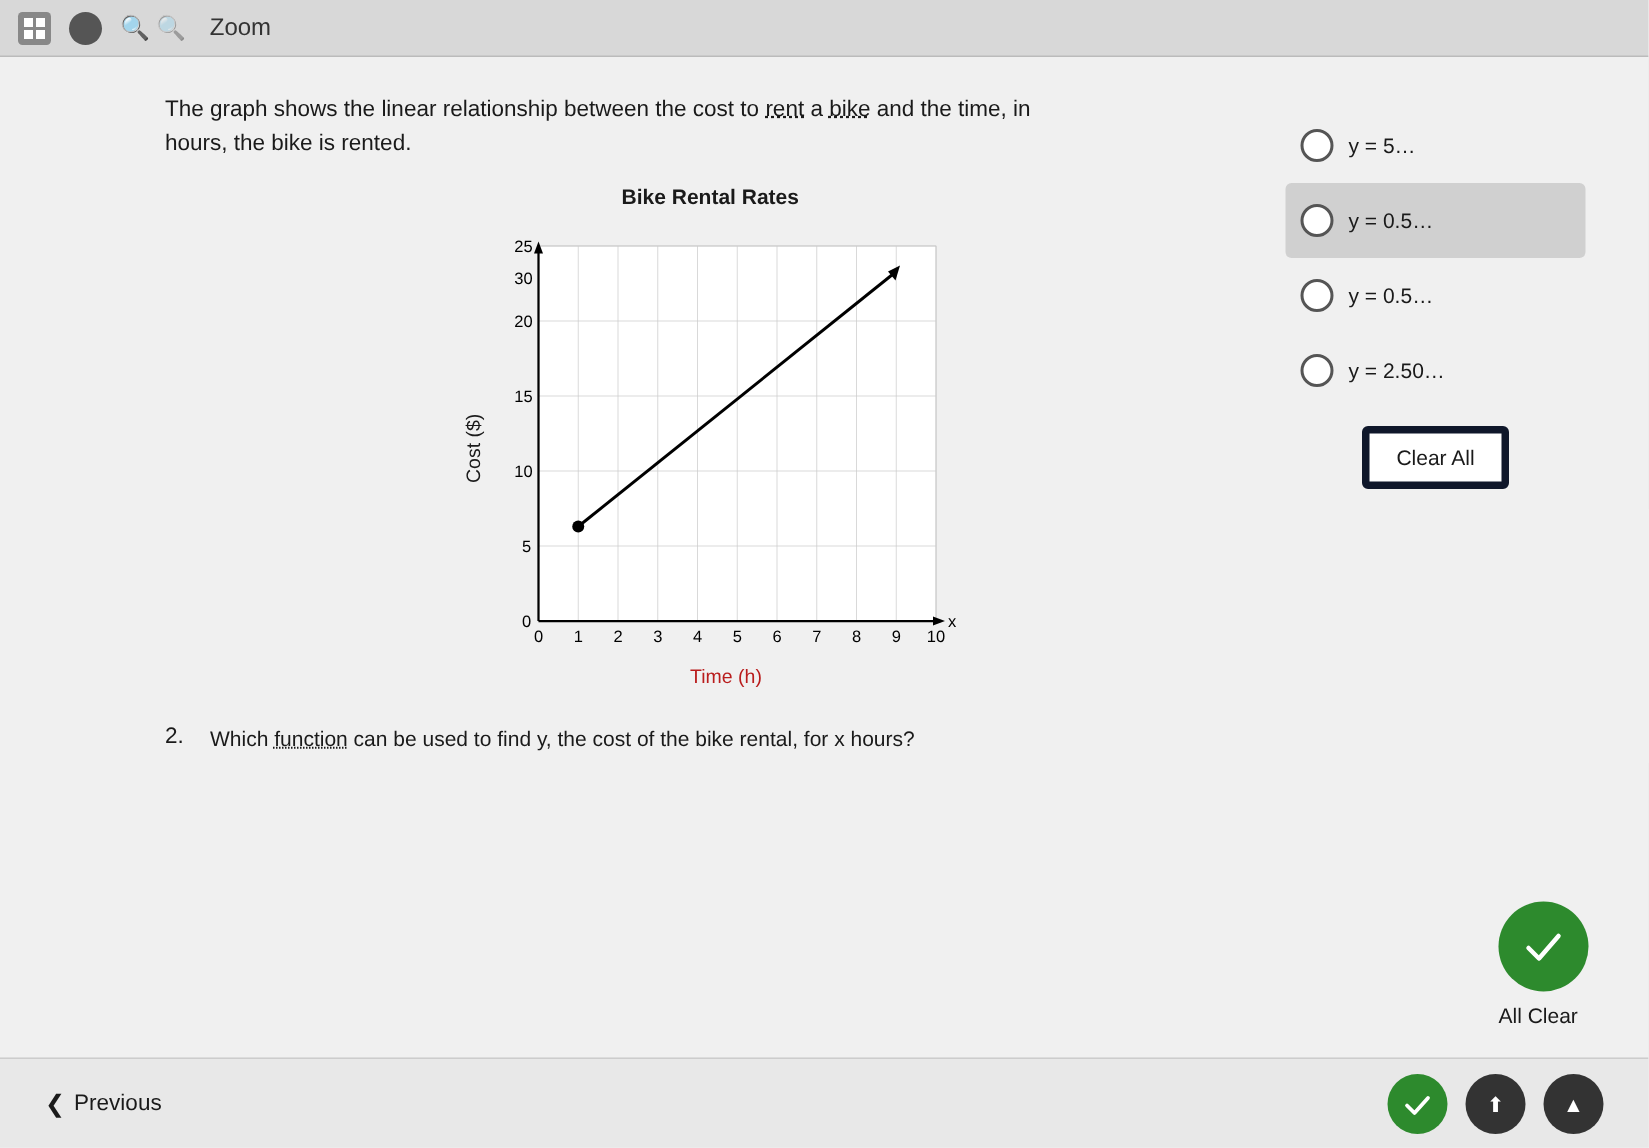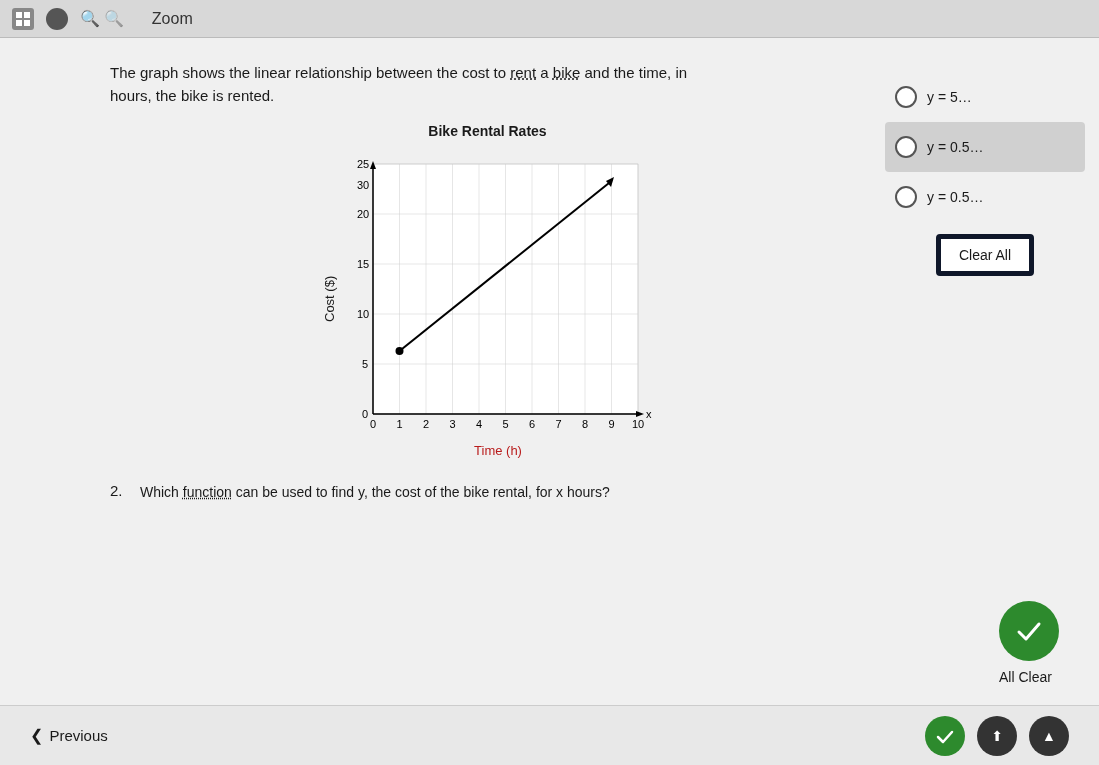--- a/index.html
+++ b/index.html
@@ -36,26 +36,26 @@
       color: white; font-size: 11px;
     }
     .top-bar-circle {
       width: 22px; height: 22px;
       background: #555; border-radius: 50%;
     }
     .top-bar-search {
       display: flex; align-items: center; gap: 4px; color: #333; font-size: 14px;
     }
     .top-bar-title {
-      font-size: 16px; color: #333; font-weight: normal; margin-left: 16px;
+      font-size: 16px; color: #333; font-weight: normal; margin-left: 4px;
     }
     
     .content-area {
       display: flex;
-      padding: 24px 14px 16px 110px;
+      padding: 24px 42px 16px 110px;
       gap: 20px;
       height: calc(765px - 38px - 60px);
     }
     
     .left-section {
       flex: 1;
       display: flex;
       flex-direction: column;
       gap: 16px;
     }
@@ -313,20 +313,24 @@
       <div class="answer-option highlighted">
         <div class="radio-circle"></div>
         <span class="answer-label">y = 0.5…</span>
       </div>
 
       <div class="answer-option">
         <div class="radio-circle"></div>
         <span class="answer-label">y = 0.5…</span>
       </div>
 
+      <div class="answer-option">
+        <div class="radio-circle"></div>
+        <span class="answer-label">y = 2.50…</span>
+      </div>
 
       <button class="clear-all-btn">Clear All</button>
 
       <div style="margin-top: auto; display: flex; flex-direction: column; gap: 8px; position: absolute; right: 40px; bottom: 80px;">
         <div style="width: 60px; height: 60px; background: #2d8a2d; border-radius: 50%; display: flex; align-items: center; justify-content: center;">
           <svg width="30" height="30" viewBox="0 0 30 30">
             <polyline points="5,16 12,23 25,8" stroke="white" stroke-width="3" fill="none" stroke-linecap="round" stroke-linejoin="round"></polyline>
           </svg>
         </div>
         <span style="font-size: 14px; color: #1a1a1a; font-weight: 500;">All Clear</span>

